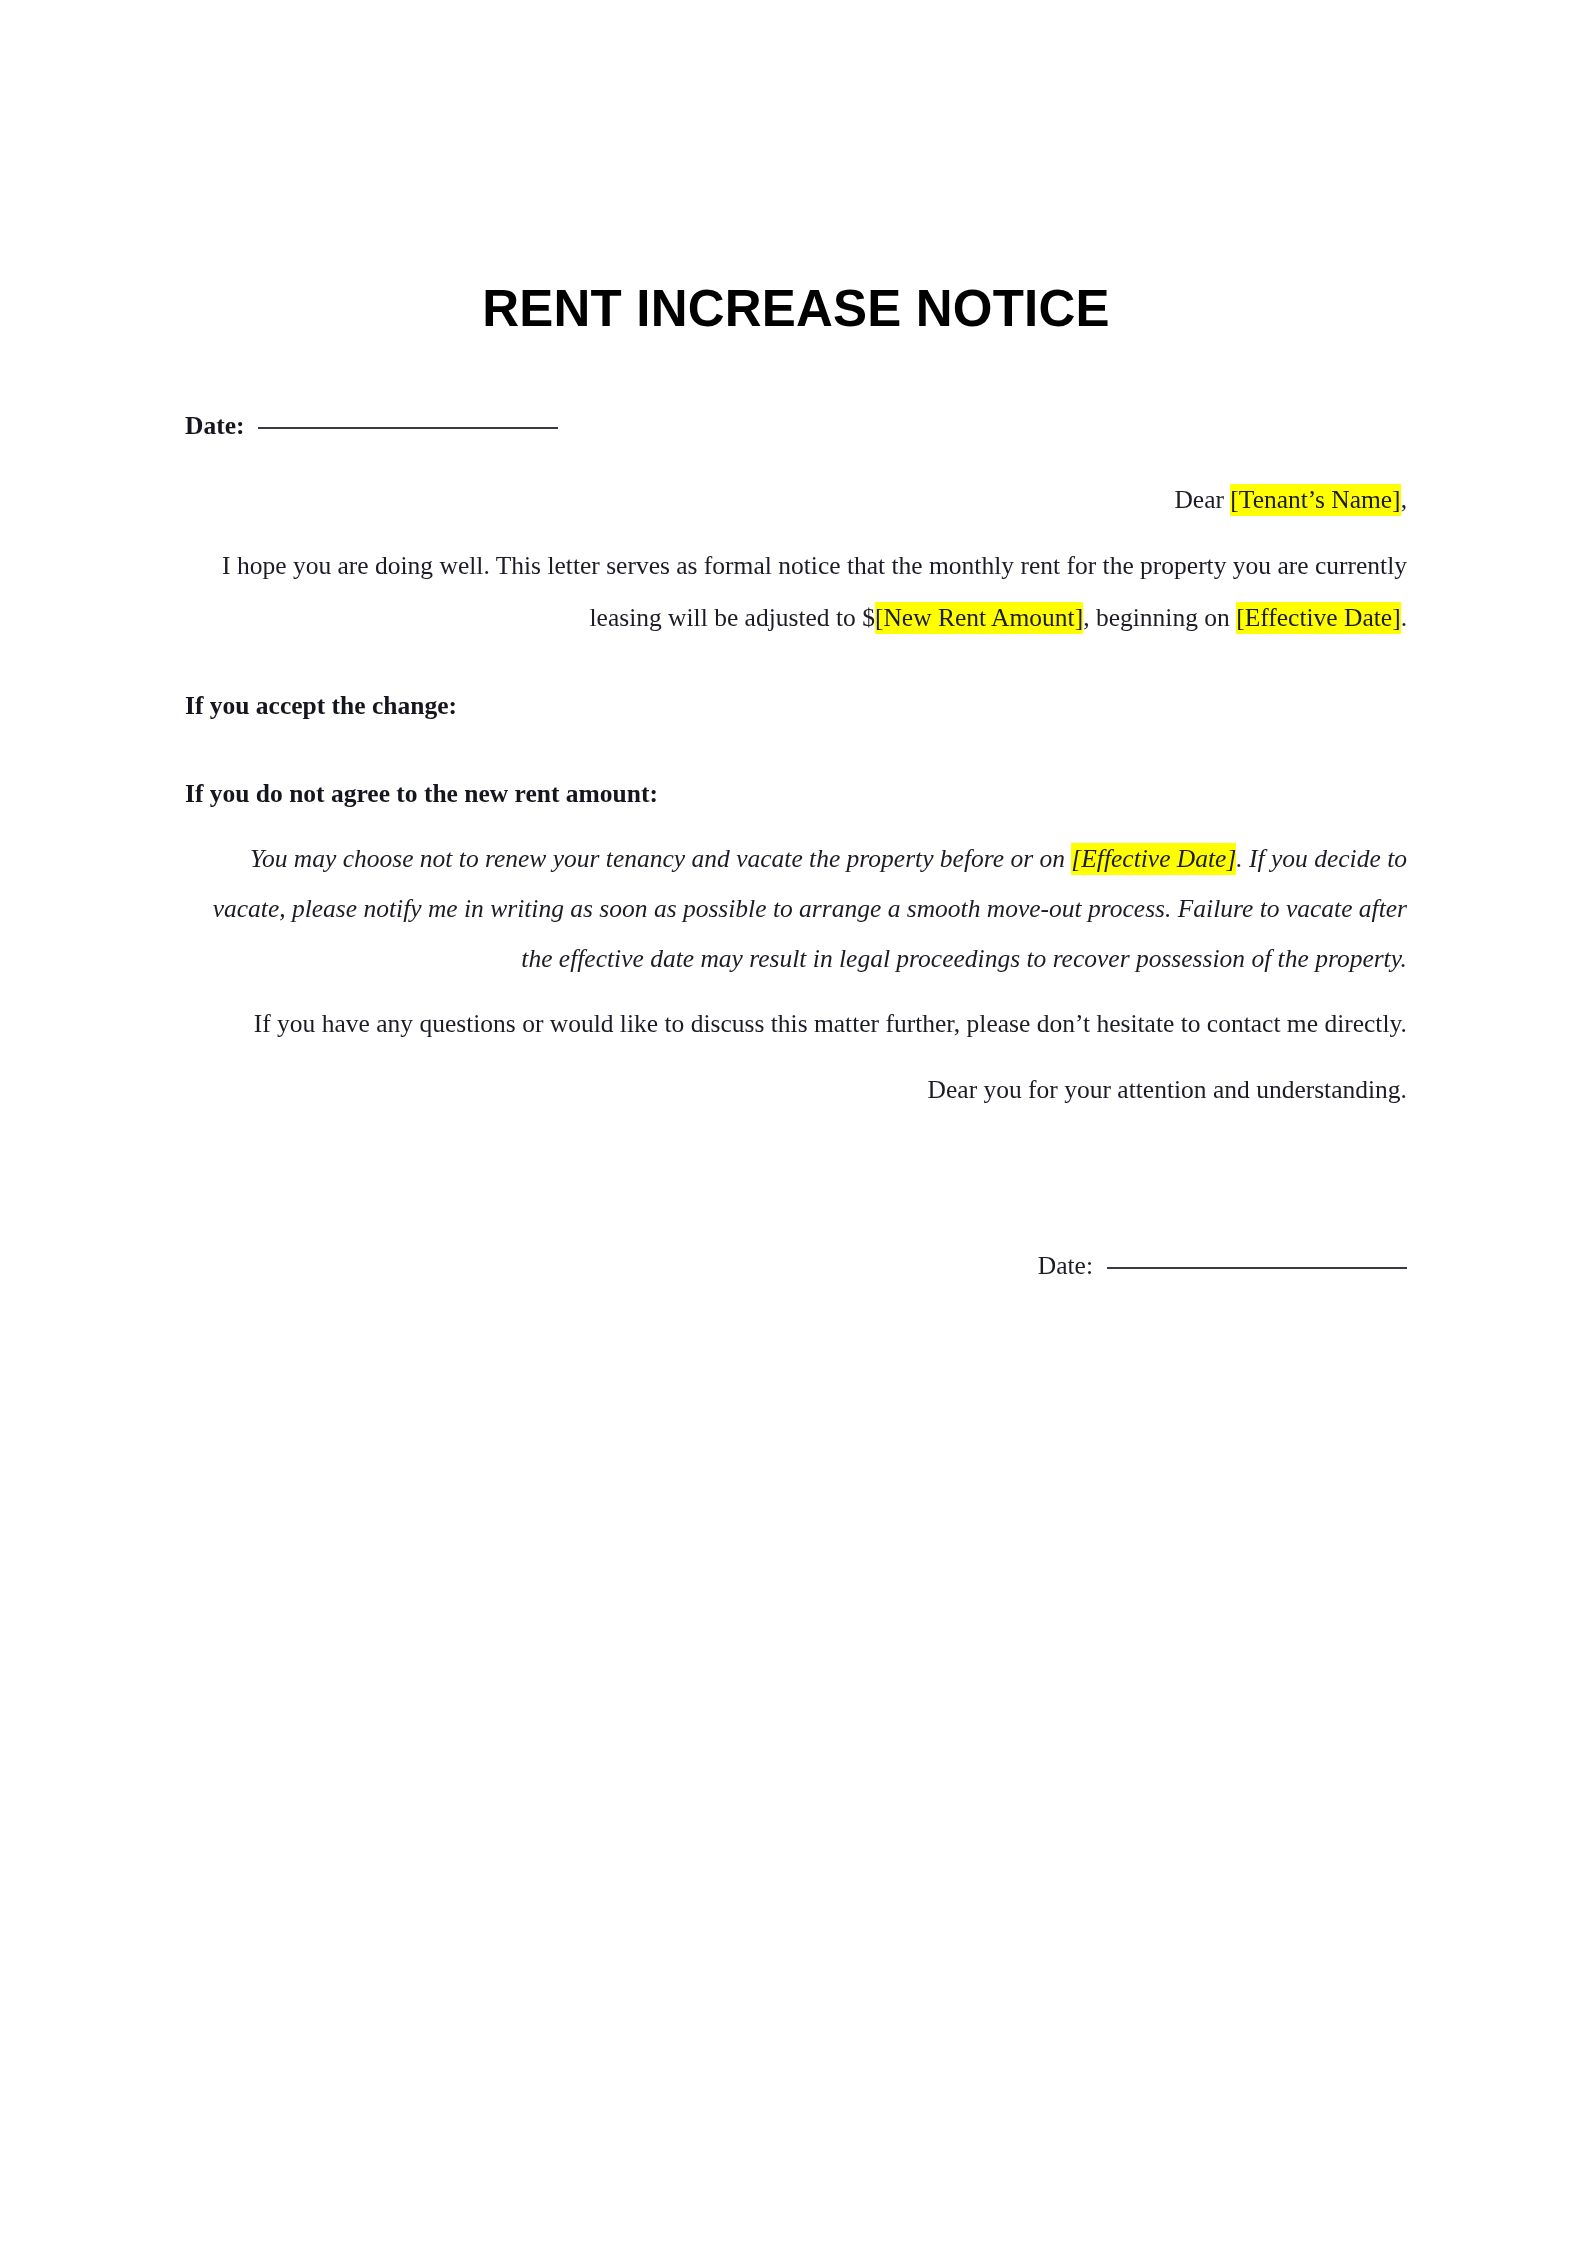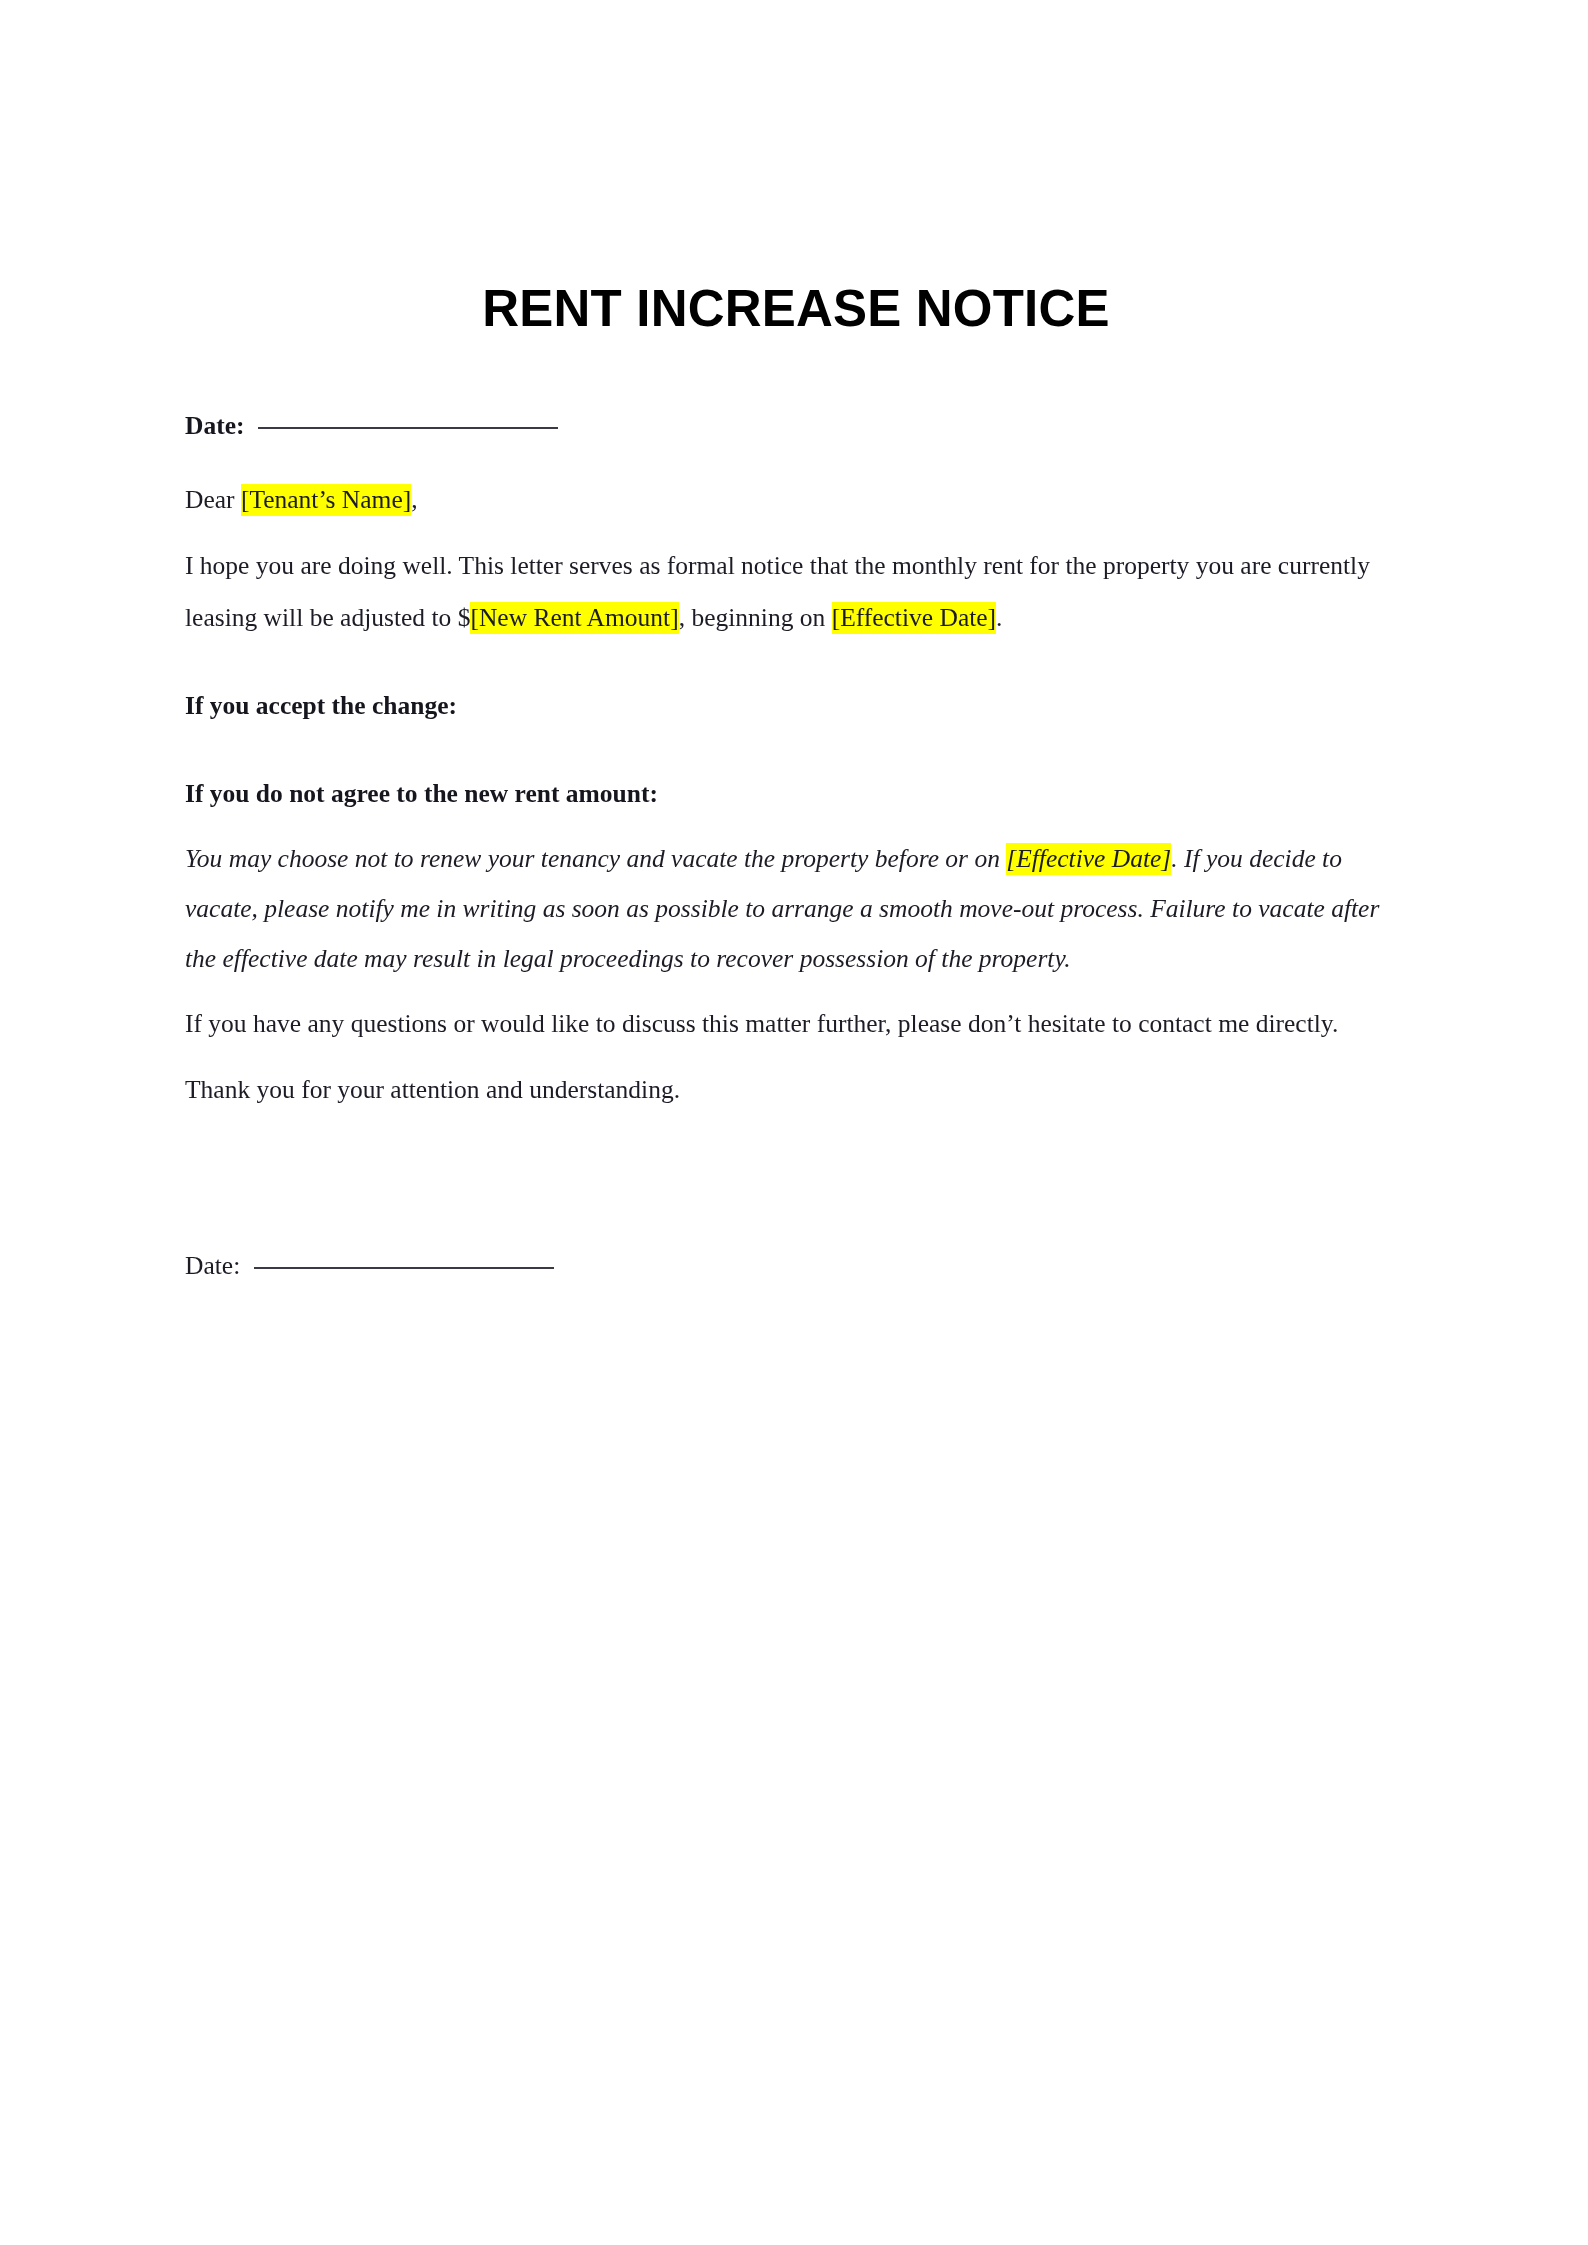--- a/index.html
+++ b/index.html
@@ -43,21 +43,21 @@
     line-height: 1.05;
     color: #000000;
     white-space: nowrap;
   }
 
   
   .para {
     font-size: 25.5px;
     line-height: 52px;
     margin: 0;
-    text-align: left;
+    text-align: right;
     color: #1c1c26;
   }
 
   .para.tight {
     line-height: 50px;
     font-style: italic;
   }
 
   .bold-head {
     font-size: 25.5px;
@@ -139,21 +139,21 @@
     <p class="para tight">
       <span>You may choose not to renew your tenancy and vacate the property before or on </span><span class="hl">[Effective Date]</span><span>. If you decide to vacate, please notify me in writing as soon as possible to arrange a smooth move-out process. Failure to vacate after the effective date may result in legal proceedings to recover possession of the property.</span>
     </p>
 
     <div class="sp-sm"></div>
 
     <p class="para">If you have any questions or would like to discuss this matter further, please don’t hesitate to contact me directly.</p>
 
     <div class="sp-sm"></div>
 
-    <p class="para">Thank you for your attention and understanding.</p>
+    <p class="para">Dear you for your attention and understanding.</p>
 
     <div class="sp-sig"></div>
 
 
     <div class="sp-sm"></div>
 
 
     <div class="sp-sm"></div>
 
     <p class="para">

